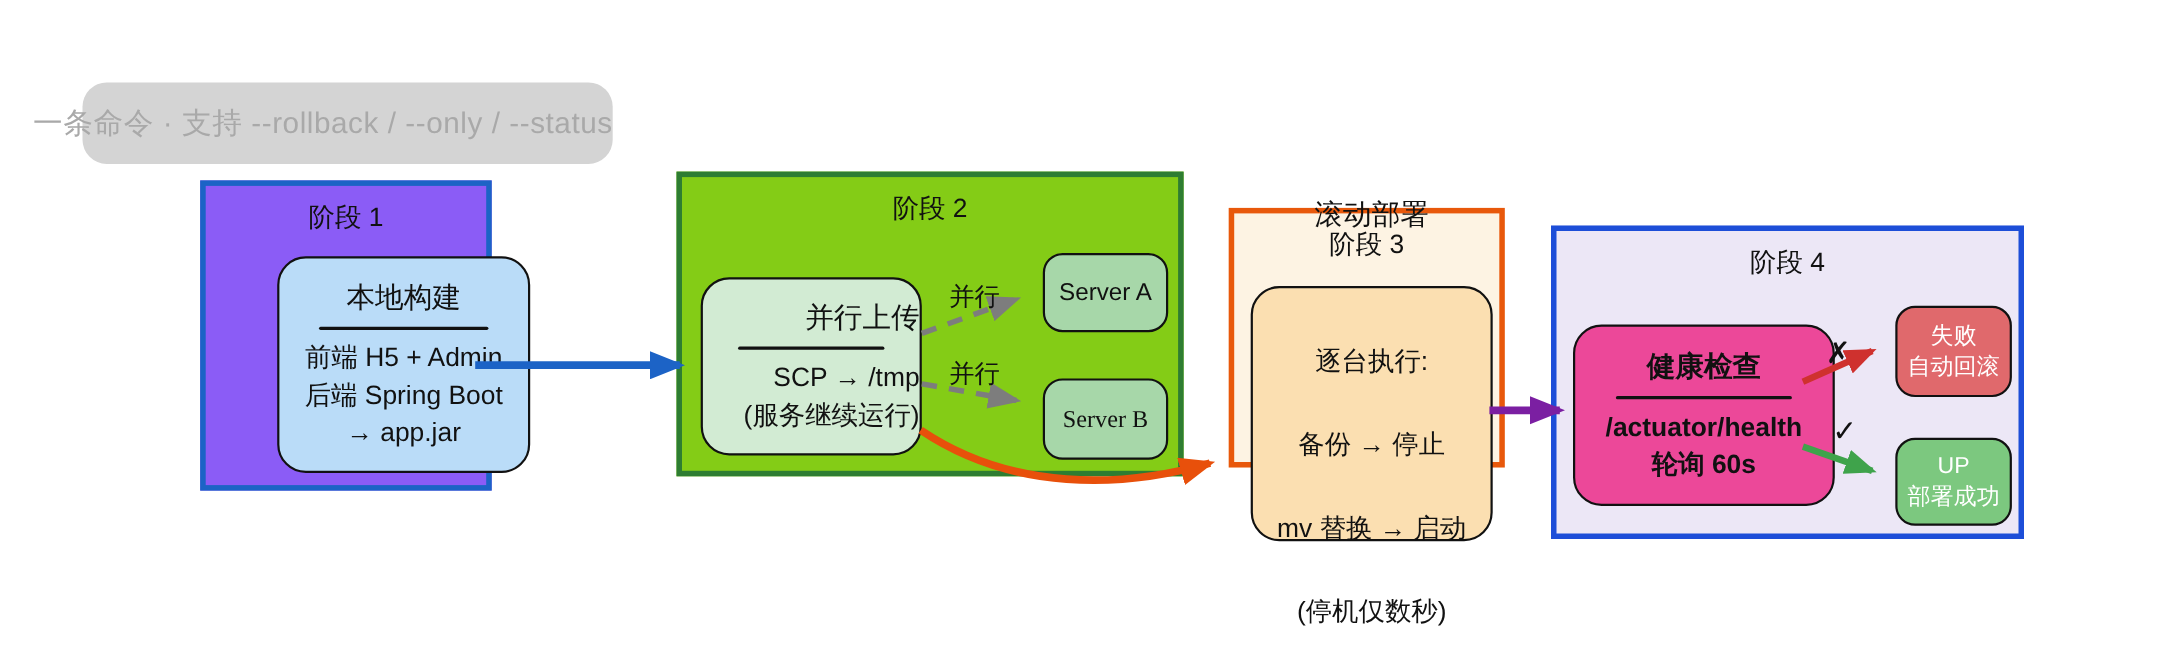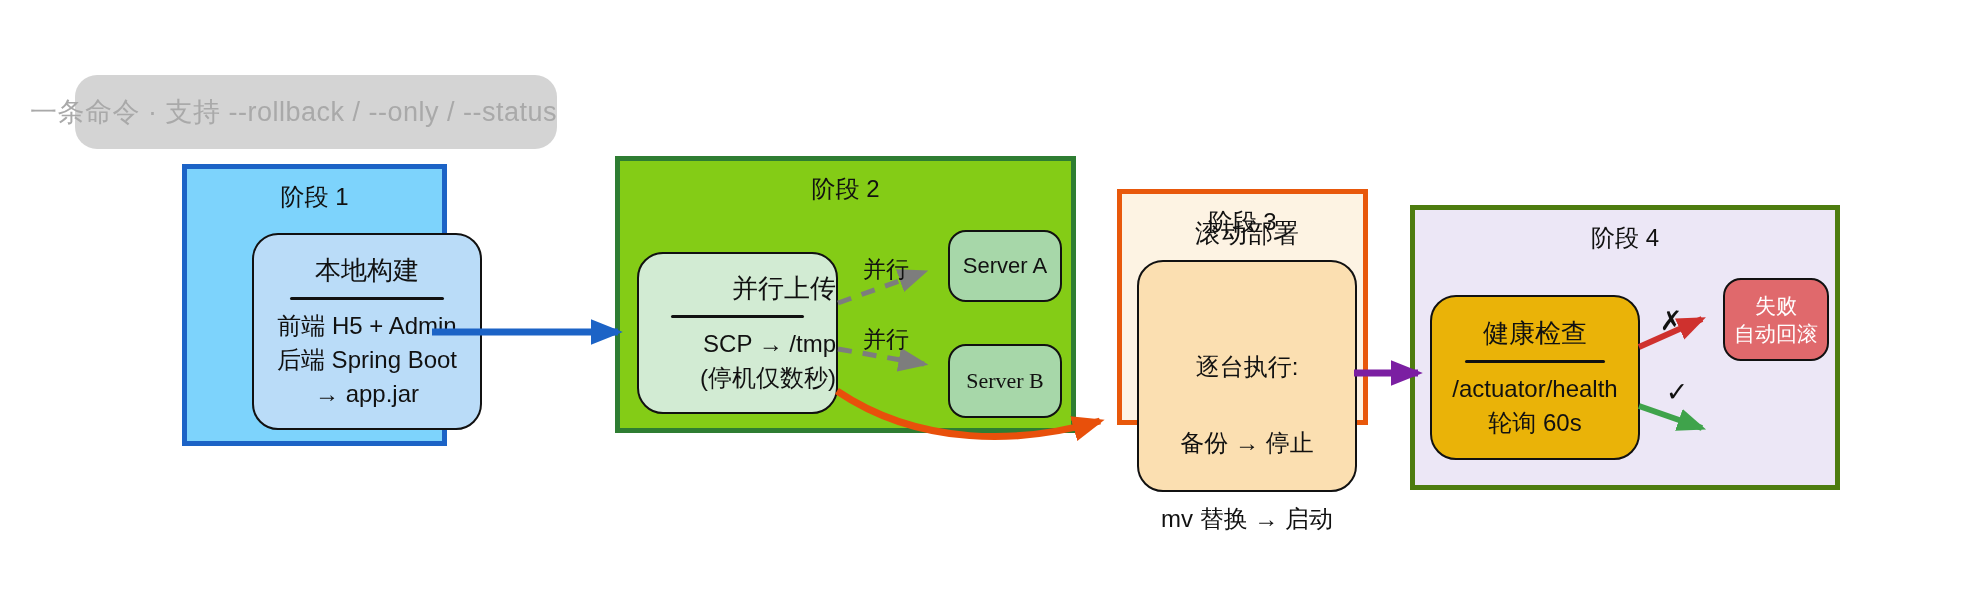--- a/index.html
+++ b/index.html
@@ -13,40 +13,40 @@
     display:flex;align-items:center;justify-content:flex-end;
     color:#a9a9a9;font-size:27px;letter-spacing:.5px;white-space:nowrap;
   }
 
   
   .stage{position:absolute;box-sizing:border-box;}
   .stage-title{
     position:absolute;top:12px;left:0;right:0;text-align:center;
     font-size:24px;color:#111;
   }
-  .stage1{left:182px;top:164px;width:265px;height:282px;border:5px solid #1c63c6;background:#7dd3fc;}
+  .stage1{left:182px;top:164px;width:265px;height:282px;border:5px solid #1c63c6;background:#8b5cf6;}
   .stage2{left:615px;top:156px;width:461px;height:277px;border:5px solid #2e7d32;background:#84cc16;}
   .stage3{left:1117px;top:189px;width:251px;height:236px;border:5px solid #e8580b;background:#fdf3e3;}
-  .stage4{left:1410px;top:205px;width:430px;height:285px;border:5px solid #4d7c0f;background:#ece7f6;}
+  .stage4{left:1410px;top:205px;width:430px;height:285px;border:5px solid #1d4ed8;background:#ece7f6;}
 
   
   .node{
     position:absolute;box-sizing:border-box;border:2.5px solid #111;border-radius:26px;
     display:flex;flex-direction:column;align-items:center;justify-content:center;
     text-align:center;
   }
   .node-title{font-size:26px;color:#111;white-space:nowrap;}
   .node-divider{height:3px;background:#111;width:68%;margin:9px auto 9px auto;border-radius:2px;}
   .node-line{font-size:24px;line-height:34px;color:#111;white-space:nowrap;}
 
   .node-s1{left:18px;top:64px;width:230px;height:197px;background:#badcf8;margin-left:47px;}
   .node-s2{left:17px;top:91px;width:201px;height:162px;background:#d2ebd3;align-items:flex-end;}
   .node-s3{left:15px;top:66px;width:220px;height:232px;background:#fbdfb1;gap:40px;}
   .node-s3 .node-line{line-height:36px;}
-  .node-s4{left:15px;top:85px;width:210px;height:165px;background:#eab308;}
+  .node-s4{left:15px;top:85px;width:238px;height:165px;background:#ec4899;font-weight:bold;}
 
   
   .small-box{
     position:absolute;box-sizing:border-box;border:2.5px solid #111;border-radius:18px;
     display:flex;flex-direction:column;align-items:center;justify-content:center;
     text-align:center;font-size:22px;color:#111;
   }
   .server-a{left:328px;top:69px;width:114px;height:72px;background:#a7d7a9;}
   .server-b{left:328px;top:183px;width:114px;height:74px;background:#a7d7a9;font-family:Liberation Serif, serif;}
   .outcome{color:#ffffff;font-size:21px;line-height:28px;text-align:right;}
@@ -77,52 +77,57 @@
       <div class="node-line">→ app.jar</div>
     </div>
   </div>
 
   <div class="stage stage2">
     <div class="stage-title">阶段 2</div>
     <div class="node node-s2">
       <div class="node-title">并行上传</div>
       <div class="node-divider"></div>
       <div class="node-line">SCP → /tmp</div>
-      <div class="node-line">(停机仅数秒)</div>
+      <div class="node-line">(服务继续运行)</div>
     </div>
     <div class="small-box server-a">
       <span>Server A</span>
     </div>
     <div class="small-box server-b">
       <span>Server B</span>
     </div>
   </div>
 
   <div class="stage stage3">
     <div class="stage-title">阶段 3</div>
     <div class="node node-s3">
       <div class="node-title">滚动部署</div>
       <div class="node-divider"></div>
       <div class="node-line">逐台执行:</div>
       <div class="node-line">备份 → 停止</div>
       <div class="node-line">mv 替换 → 启动</div>
+      <div class="node-line">(停机仅数秒)</div>
     </div>
   </div>
 
   <div class="stage stage4">
     <div class="stage-title">阶段 4</div>
     <div class="node node-s4">
       <div class="node-title">健康检查</div>
       <div class="node-divider"></div>
       <div class="node-line">/actuator/health</div>
       <div class="node-line">轮询 60s</div>
     </div>
     <div class="small-box outcome outcome-fail">
       <span>失败</span>
       <span>自动回滚</span>
+    </div>
+    <div class="small-box outcome outcome-ok">
+      <span>UP</span>
+      <span>部署成功</span>
     </div>
   </div>
 
   <svg class="arrows" viewBox="0 0 1969 600" xmlns="http://www.w3.org/2000/svg">
     <defs>
       <marker id="mBlue" viewBox="0 0 10 8" refX="8.5" refY="4" markerWidth="4.6" markerHeight="3.7" orient="auto">
           <path d="M0,0 L10,4 L0,8 Z" fill="#1c63c6"></path>
         </marker>
       <marker id="mOrange" viewBox="0 0 10 8" refX="8.5" refY="4" markerWidth="4.6" markerHeight="3.7" orient="auto">
           <path d="M0,0 L10,4 L0,8 Z" fill="#e8500b"></path>

